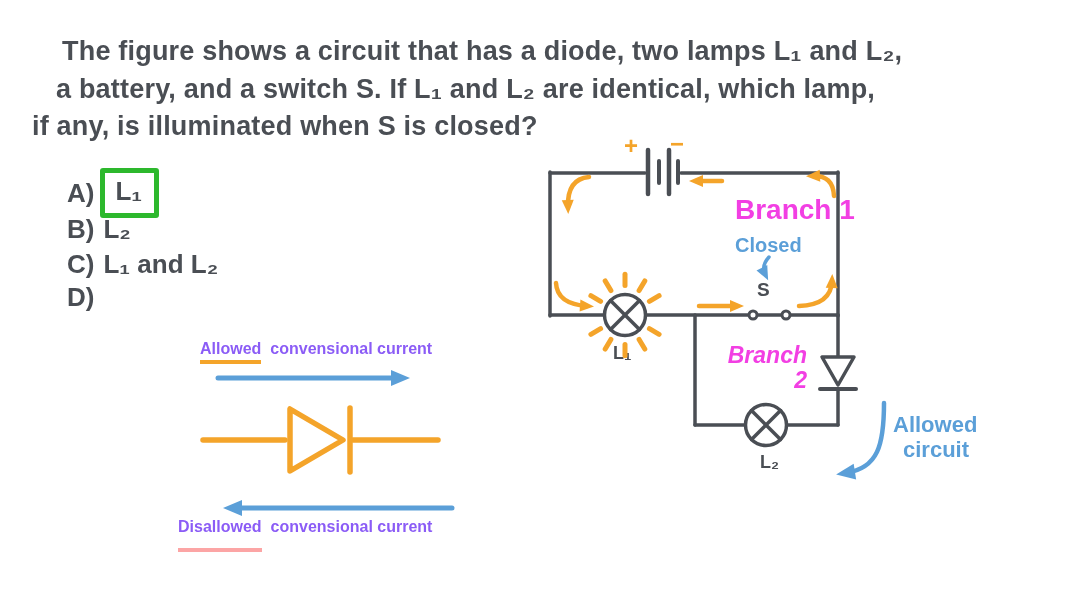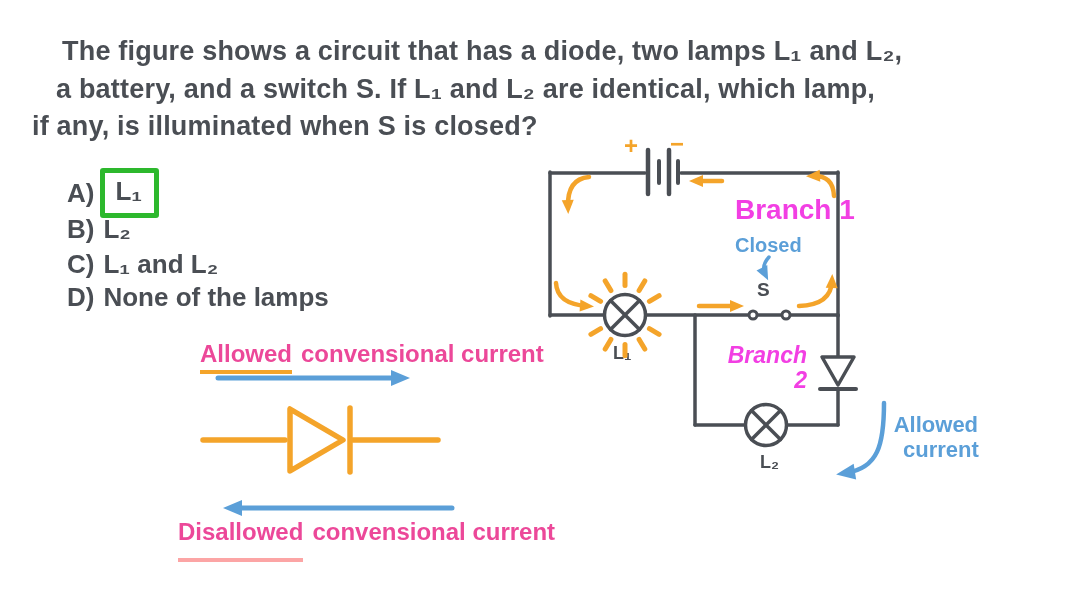--- a/index.html
+++ b/index.html
@@ -12,26 +12,26 @@
   }
   .abs { position:absolute; white-space:nowrap; }
   .qline { font-size:27px; letter-spacing:0.2px; }
   .opt-row { display:flex; align-items:center; font-size:26px; }
   .opt-label { display:inline-block; }
   .opt-text { display:inline-block; margin-left:9px; }
   .answer-box {
     display:inline-block; margin-left:6px; padding:3px 12px 6px 10px;
     border:5px solid #2db82d; border-radius:3px;
   }
-  .legend-text { font-size:24px; color:#ec4899; }
+  .legend-text { font-size:16px; color:#8b5cf6; }
   .u-orange { display:inline-block; border-bottom:4px solid #f4a42a; padding-bottom:2px; }
   .u-magenta { display:inline-block; border-bottom:4px solid #fca5a5; padding-bottom:12px; }
   .u-rest { margin-left:9px; }
   .branch-label { color:#f23fe3; }
-  .blue-label { color:#5b9fd8;text-align:center; }
+  .blue-label { color:#5b9fd8; }
   .ink-label { color:#4a4e54; }
   .orange-label { color:#f4a42a; }
   .centered { text-align:right;font-style:italic; }
   svg.overlay { position:absolute; left:0; top:0; }
 </style>
 </head>
 <body>
 
 <div id="page">
 
@@ -48,21 +48,20 @@
   <div class="abs opt-row" style="left:67px; top:214px;">
     <span class="opt-label">B)</span>
     <span class="opt-text">L₂</span>
   </div>
   <div class="abs opt-row" style="left:67px; top:249px;">
     <span class="opt-label">C)</span>
     <span class="opt-text">L₁ and L₂</span>
   </div>
   <div class="abs opt-row" style="left:67px; top:282px;">
     <span class="opt-label">D)</span>
-    <span class="opt-text">None of the lamps</span>
   </div>
 
   <div class="abs legend-text" style="left:200px; top:340px;">
     <span class="u-orange">Allowed</span><span class="u-rest">convensional current</span>
   </div>
   <div class="abs legend-text" style="left:178px; top:518px;">
     <span class="u-magenta">Disallowed</span><span class="u-rest">convensional current</span>
   </div>
 
   <div class="abs orange-label" style="left:624px; top:132px; font-size:24px;">+</div>
@@ -71,21 +70,21 @@
   <div class="abs blue-label" style="left:735px; top:234px; font-size:20px;">Closed</div>
   <div class="abs ink-label" style="left:757px; top:279px; font-size:19px;">S</div>
   <div class="abs branch-label centered" style="left:725px; top:343px; width:82px; font-size:23px; line-height:25px;">
     <div>Branch</div>
     <div>2</div>
   </div>
   <div class="abs ink-label" style="left:613px; top:343px; font-size:18px;">L₁</div>
   <div class="abs ink-label" style="left:760px; top:452px; font-size:18px;">L₂</div>
   <div class="abs blue-label" style="left:893px; top:412px; font-size:22px; line-height:25px;">
     <div>Allowed</div>
-    <div style="padding-left:10px;">current</div>
+    <div style="padding-left:10px;">circuit</div>
   </div>
 
   <svg class="overlay" width="1088" height="612" viewBox="0 0 1088 612" xmlns="http://www.w3.org/2000/svg">
     <defs>
       <marker id="ah-orange" markerUnits="userSpaceOnUse" markerWidth="18" markerHeight="18" refX="9" refY="9" orient="auto">
         <path d="M2,3 L16,9 L2,15 Z" fill="#f4a42a"></path>
       </marker>
       <marker id="ah-blue" markerUnits="userSpaceOnUse" markerWidth="18" markerHeight="18" refX="9" refY="9" orient="auto">
         <path d="M2,3 L16,9 L2,15 Z" fill="#5b9fd8"></path>
       </marker>

